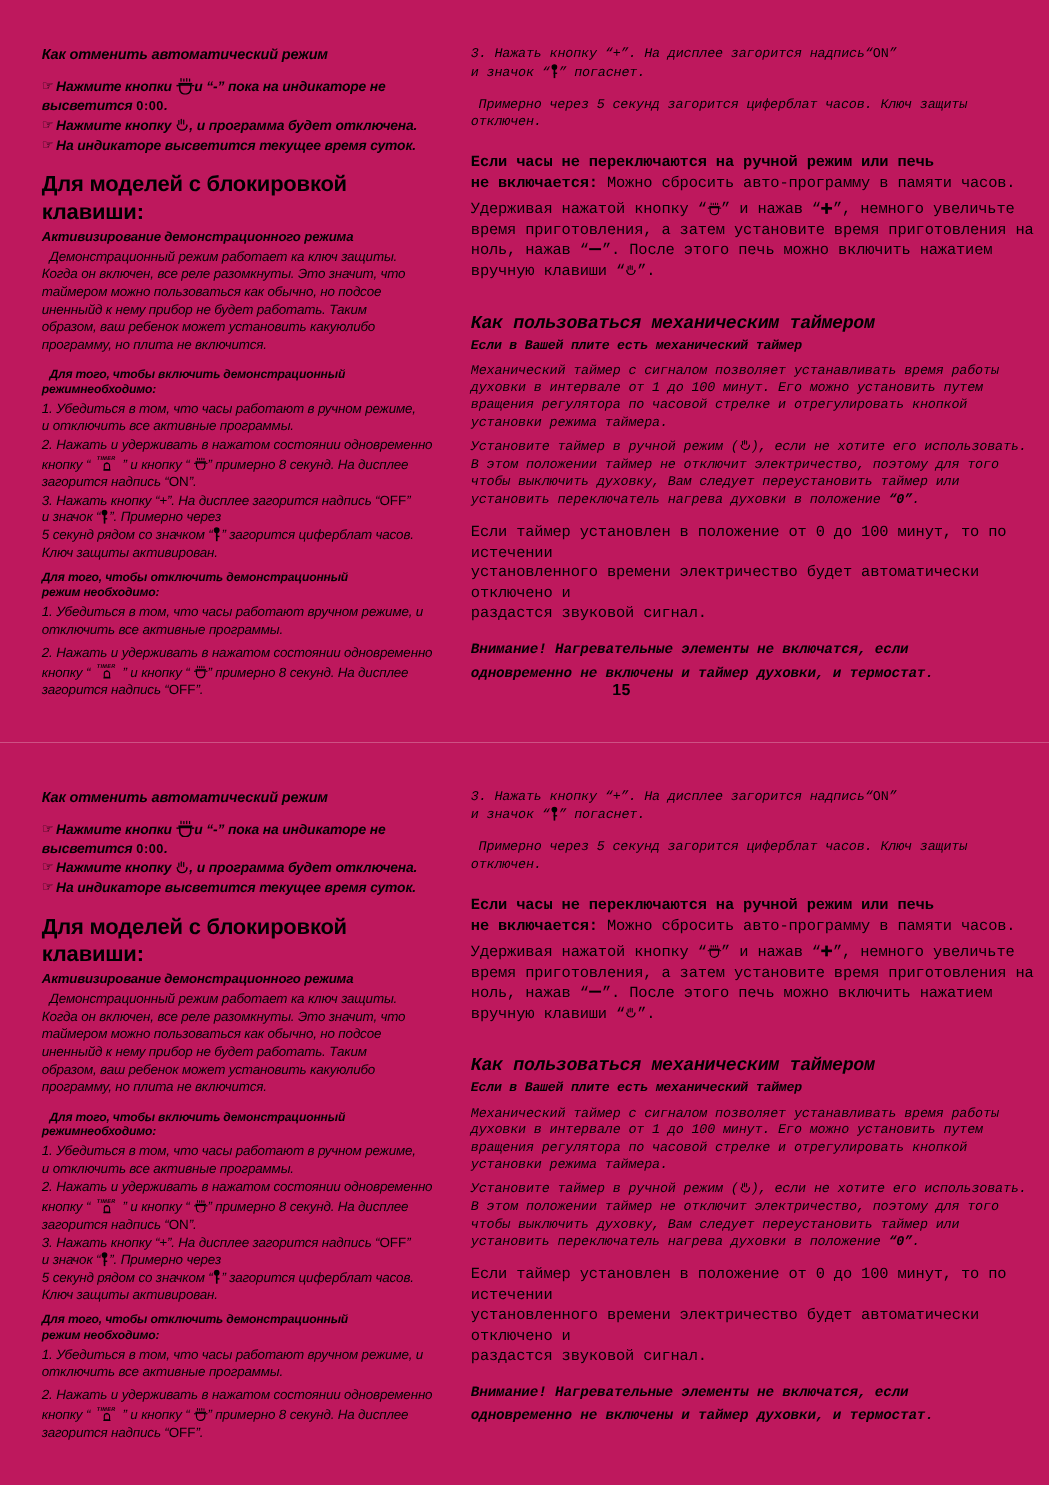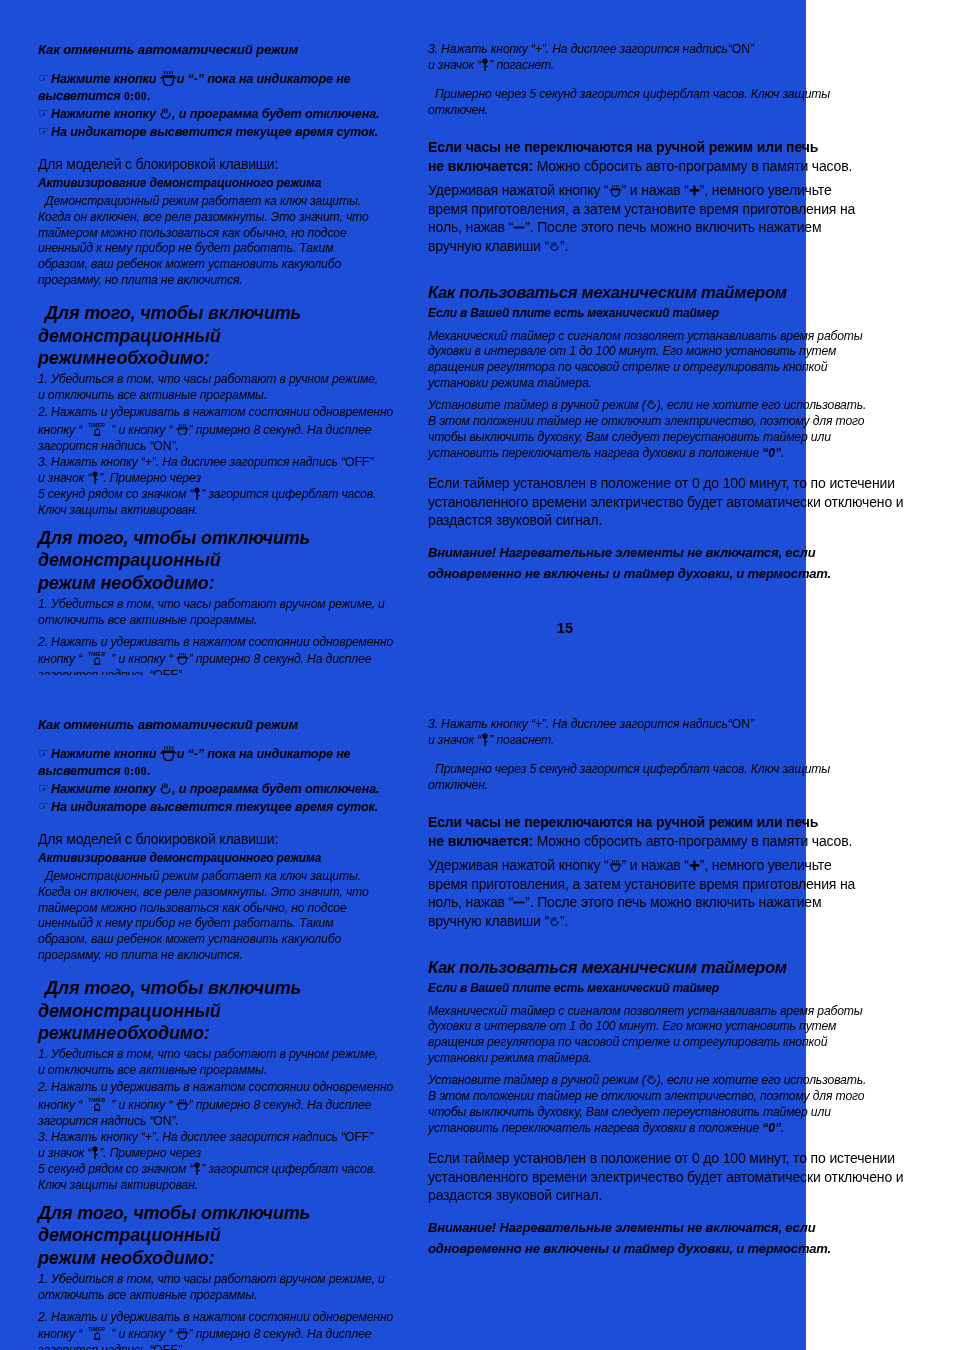--- a/index.html
+++ b/index.html
@@ -21,23 +21,23 @@
     width: 954px;
     height: 1350px;
     overflow: hidden;
     background: #ffffff;
   }
 
   
   .manual-page {
     position: absolute;
     left: 0;
-    width: 806px;
+    width: 954px;
     height: 675px;
-    background: #1d4ed8;
+    background: #be185d;
   }
   .page-top    { top: 0px; }
   .page-bottom { top: 675px; }
 
   .page-columns {
     position: absolute;
     top: 42px;
     left: 0;
     width: 954px;
     display: flex;
@@ -47,35 +47,36 @@
     box-sizing: border-box;
   }
   .col-left {
     width: 420px;
     padding-left: 38px;
     padding-right: 8px;
   }
   .col-right {
     width: 534px;
     padding-left: 8px;
+    font-family: Liberation Mono, monospace;
   }
 
   
   .h-bold-italic {
     font-weight: bold;
     font-style: italic;
     font-size: 13.2px;
     line-height: 1.28;
     letter-spacing: -0.15px;
     margin: 0 0 5px 0;
   }
   .h-bold-upright {
-    font-weight: normal;
+    font-weight: bold;
     font-style: normal;
-    font-size: 14px;
+    font-size: 20px;
     line-height: 1.25;
     letter-spacing: -0.2px;
     margin: 0 0 2px 0;
   }
   .h-bold-italic-sm {
     font-weight: bold;
     font-style: italic;
     font-size: 12px;
     line-height: 1.25;
     letter-spacing: -0.15px;
@@ -93,21 +94,21 @@
     font-weight: bold;
     font-style: italic;
     font-size: 12px;
     line-height: 1.2;
     letter-spacing: -0.2px;
     margin: 0 0 8px 0;
   }
   .h-step-bold {
     font-weight: bold;
     font-style: italic;
-    font-size: 18px;
+    font-size: 11px;
     line-height: 1.26;
     letter-spacing: -0.15px;
     margin: 0 0 2px 0;
   }
   p.body-italic {
     font-style: italic;
     font-size: 12.2px;
     line-height: 1.30;
     letter-spacing: -0.15px;
     margin: 0 0 6px 0;
@@ -137,21 +138,21 @@
   .hand-bullet {
     display: inline-block;
     width: 13px;
     font-style: normal;
     font-weight: normal;
     font-size: 12px;
     transform: translateY(-1px);
   }
 
   .lcd {
-    font-family: Liberation Serif, serif;
+    font-family: Liberation Sans, sans-serif;
     font-style: normal;
     font-weight: bold;
     letter-spacing: 0.5px;
     font-size: 11.6px;
   }
   .latin {
     font-style: normal;
     font-weight: normal;
     letter-spacing: 0px;
   }

